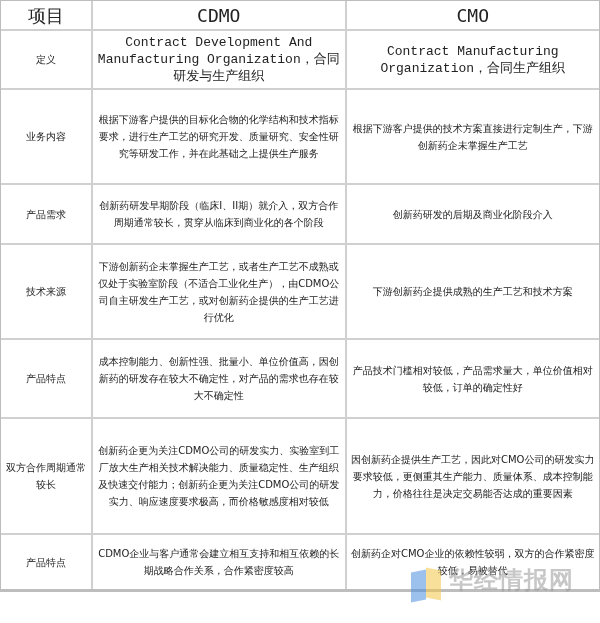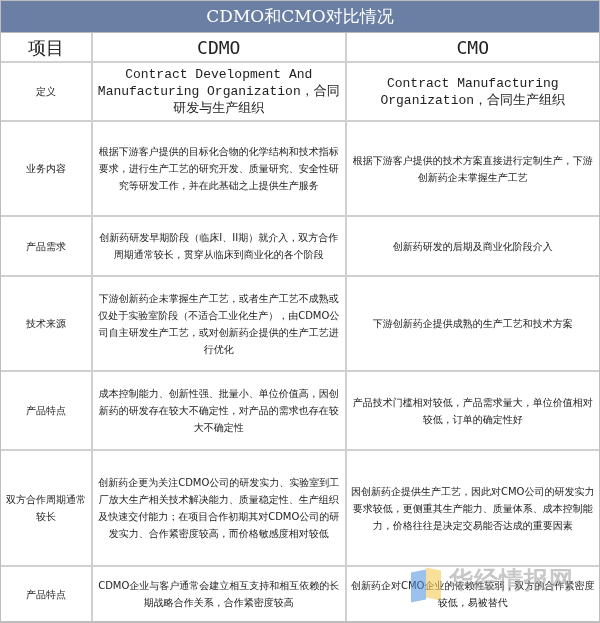--- a/index.html
+++ b/index.html
@@ -24,21 +24,20 @@
   .watermark { position: absolute; left: 411px; top: 567px; display: flex; align-items: center; opacity: 0.55; pointer-events: none; }
   .wm-logo { width: 30px; height: 34px; position: relative; }
   .wm-logo .b { position: absolute; left: 0; top: 4px; width: 15px; height: 30px; background: #4d8fe0; transform: skewY(-12deg); }
   .wm-logo .y { position: absolute; left: 15px; top: 2px; width: 15px; height: 30px; background: #f3c74a; transform: skewY(12deg); }
   .wm-text { font-size: 24px; color: #9a9a9a; font-weight: bold; letter-spacing: 1px; margin-left: 8px; margin-top: -8px; }
 </style>
 </head>
 <body>
 
 <div class="wrap">
-  <div class="title">CDMO和CMO对比情况</div>
   <table>
     <colgroup>
       <col class="c0">
         <col class="c1">
         <col class="c2">
     </colgroup>
     <tbody>
         <tr>
       <th style="font-family:'DejaVu Sans', sans-serif;">项目</th>
       <th>CDMO</th>
@@ -64,21 +63,21 @@
       <td>下游创新药企未掌握生产工艺，或者生产工艺不成熟或仅处于实验室阶段（不适合工业化生产），由CDMO公司自主研发生产工艺，或对创新药企提供的生产工艺进行优化</td>
       <td>下游创新药企提供成熟的生产工艺和技术方案</td>
     </tr>
     <tr style="height:79px;">
       <td>产品特点</td>
       <td>成本控制能力、创新性强、批量小、单位价值高，因创新药的研发存在较大不确定性，对产品的需求也存在较大不确定性</td>
       <td>产品技术门槛相对较低，产品需求量大，单位价值相对较低，订单的确定性好</td>
     </tr>
     <tr style="height:116px;">
       <td>双方合作周期通常较长</td>
-      <td>创新药企更为关注CDMO公司的研发实力、实验室到工厂放大生产相关技术解决能力、质量稳定性、生产组织及快速交付能力；在项目合作初期其对CDMO公司的研发实力、合作紧密度较高，而价格敏感度相对较低</td>
+      <td>创新药企更为关注CDMO公司的研发实力、实验室到工厂放大生产相关技术解决能力、质量稳定性、生产组织及快速交付能力；创新药企更为关注CDMO公司的研发实力、响应速度要求极高，而价格敏感度相对较低</td>
       <td>因创新药企提供生产工艺，因此对CMO公司的研发实力要求较低，更侧重其生产能力、质量体系、成本控制能力，价格往往是决定交易能否达成的重要因素</td>
     </tr>
     <tr style="height:56px;">
       <td>产品特点</td>
       <td>CDMO企业与客户通常会建立相互支持和相互依赖的长期战略合作关系，合作紧密度较高</td>
       <td>创新药企对CMO企业的依赖性较弱，双方的合作紧密度较低，易被替代</td>
     </tr>
   </tbody>
     </table>
 </div>

